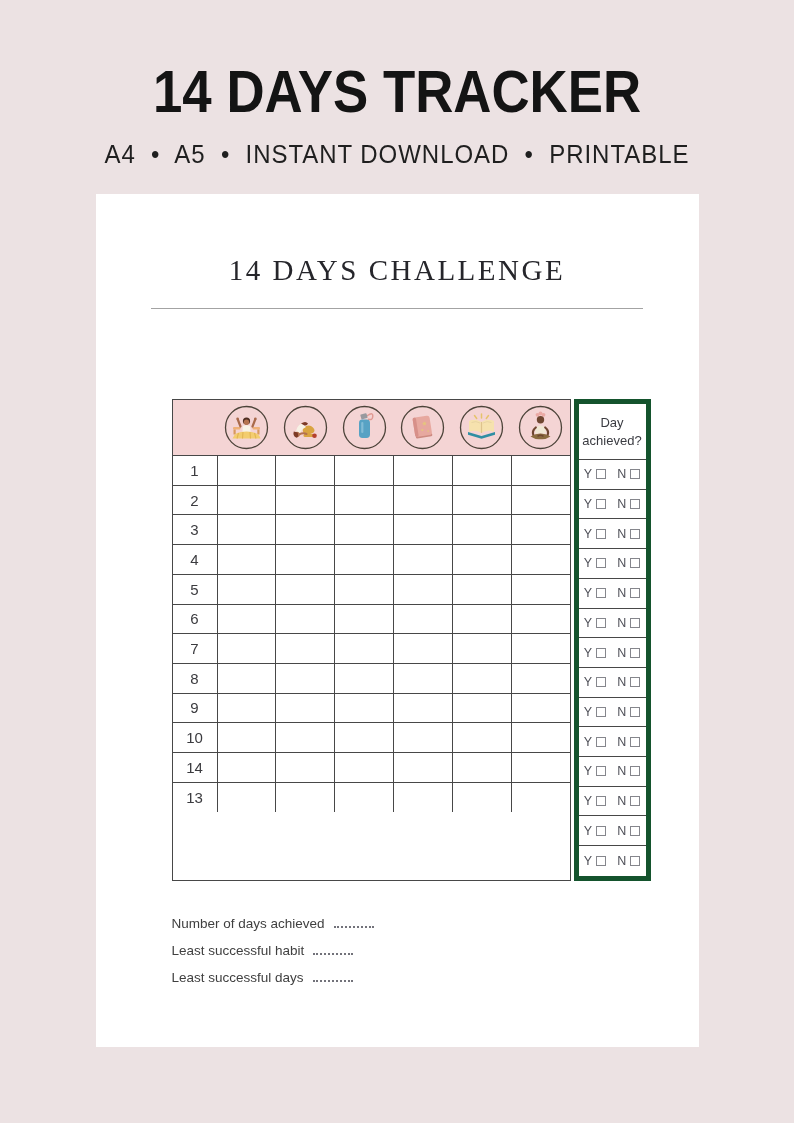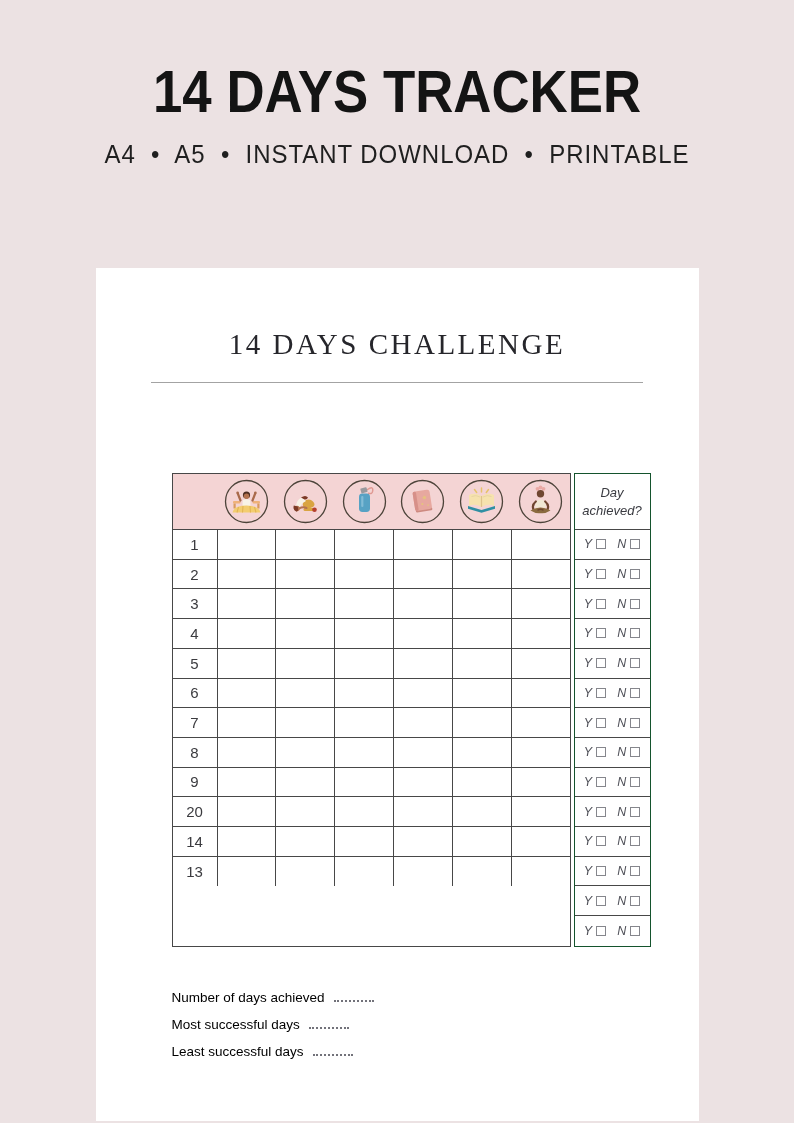--- a/index.html
+++ b/index.html
@@ -5,21 +5,21 @@
   * { margin:0; padding:0; box-sizing:border-box; }
   html,body { width:794px; height:1123px; }
   body {
     background:#ece2e3;
     font-family:"Liberation Sans","DejaVu Sans",sans-serif;
     color:#1c1c1c;
     overflow:hidden;
   }
 
   
-  .banner { height:268px; text-align:center; }
+  .banner { height:194px; text-align:center; }
   .banner-title {
     padding-top:62px;
     font-size:60px;
     font-weight:700;
     letter-spacing:0px;
     color:#141414;
     line-height:1;
     transform:scaleX(0.88);
     transform-origin:center;
     white-space:pre;
@@ -97,25 +97,24 @@
   .cell:last-child { border-right:none; }
   .day-cell {
     width:45px;
     display:flex; align-items:center; justify-content:center;
     font-size:15px; color:#3b3b3f;
   }
   .h-cell { flex:1; }
 
   .right-col {
     width:77px;
-    border:1px solid #14532d;
+    border:5px solid #14532d;
     background:#fff;
     display:flex;
     flex-direction:column;
-    font-style:italic;
   }
   .ra-header {
     height:56px;
     border-bottom:1px solid #474747;
     display:flex; align-items:center; justify-content:center;
     text-align:center;
     font-size:13px; line-height:1.35; color:#3a3b41;
   }
   .ra-cell {
     height:29.71px;
@@ -135,21 +134,21 @@
   }
 
   
   .summary {
     position:absolute;
     left:76px; top:722px;
   }
   .summary-line {
     margin-bottom:12px;
     font-size:13.5px;
-    color:#000000;
+    color:#404040;
     display:flex;
     align-items:baseline;
   }
   .dots {
     display:inline-block;
     width:40px; height:11px;
     border-bottom:2px dotted #72727a;
     margin-left:9px;
   }
 </style>
@@ -323,21 +322,21 @@
       <div class="trow">
         <div class="cell day-cell">9</div>
         <div class="cell h-cell"></div>
           <div class="cell h-cell"></div>
           <div class="cell h-cell"></div>
           <div class="cell h-cell"></div>
           <div class="cell h-cell"></div>
           <div class="cell h-cell"></div>
       </div>
       <div class="trow">
-        <div class="cell day-cell">20</div>
+        <div class="cell day-cell">10</div>
         <div class="cell h-cell"></div>
           <div class="cell h-cell"></div>
           <div class="cell h-cell"></div>
           <div class="cell h-cell"></div>
           <div class="cell h-cell"></div>
           <div class="cell h-cell"></div>
       </div>
       <div class="trow">
         <div class="cell day-cell">14</div>
         <div class="cell h-cell"></div>
@@ -502,21 +501,21 @@
         </div>
     </div>
   </div>
 
   <div class="summary">
     <div class="summary-line">
       <span>Number of days achieved</span>
       <span class="dots"></span>
     </div>
     <div class="summary-line">
-      <span>Most successful days</span>
+      <span>Least successful habit</span>
       <span class="dots"></span>
     </div>
     <div class="summary-line">
       <span>Least successful days</span>
       <span class="dots"></span>
     </div>
   </div>
 </div>
 
 </body></html>

